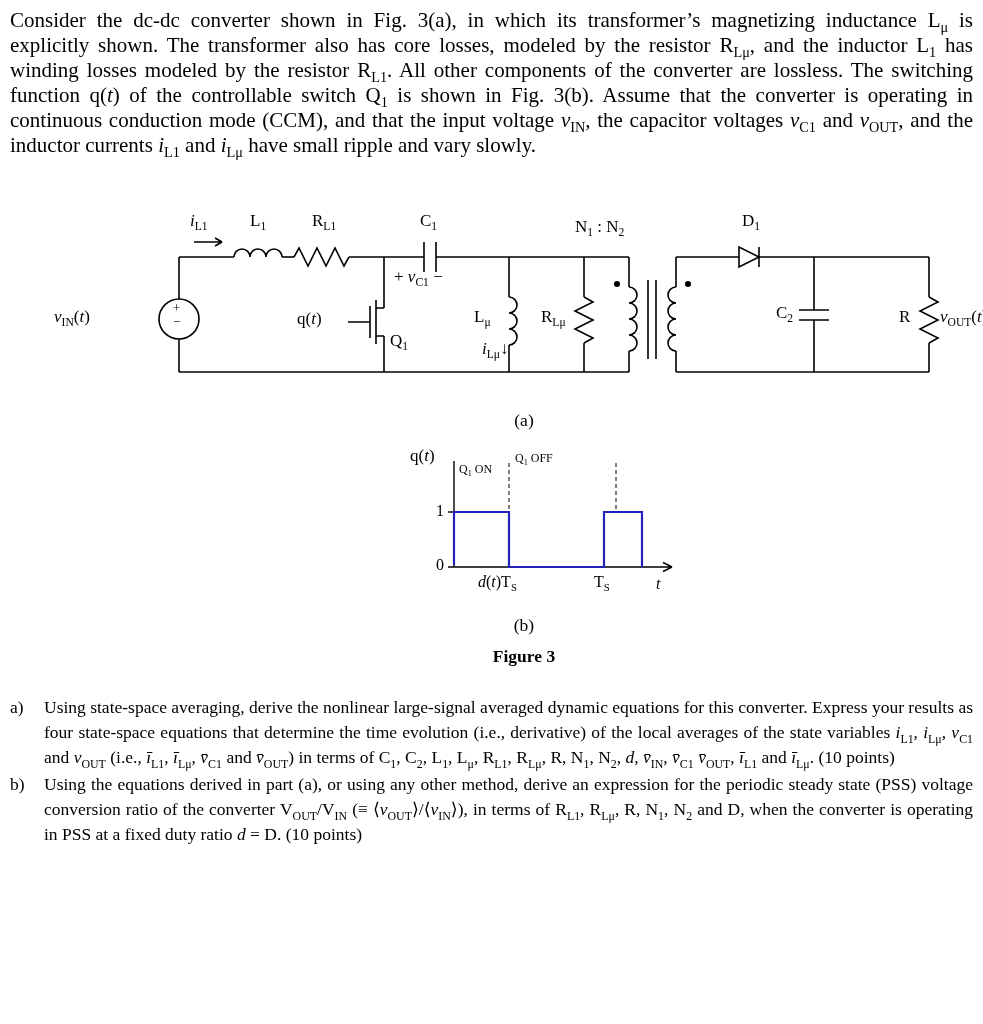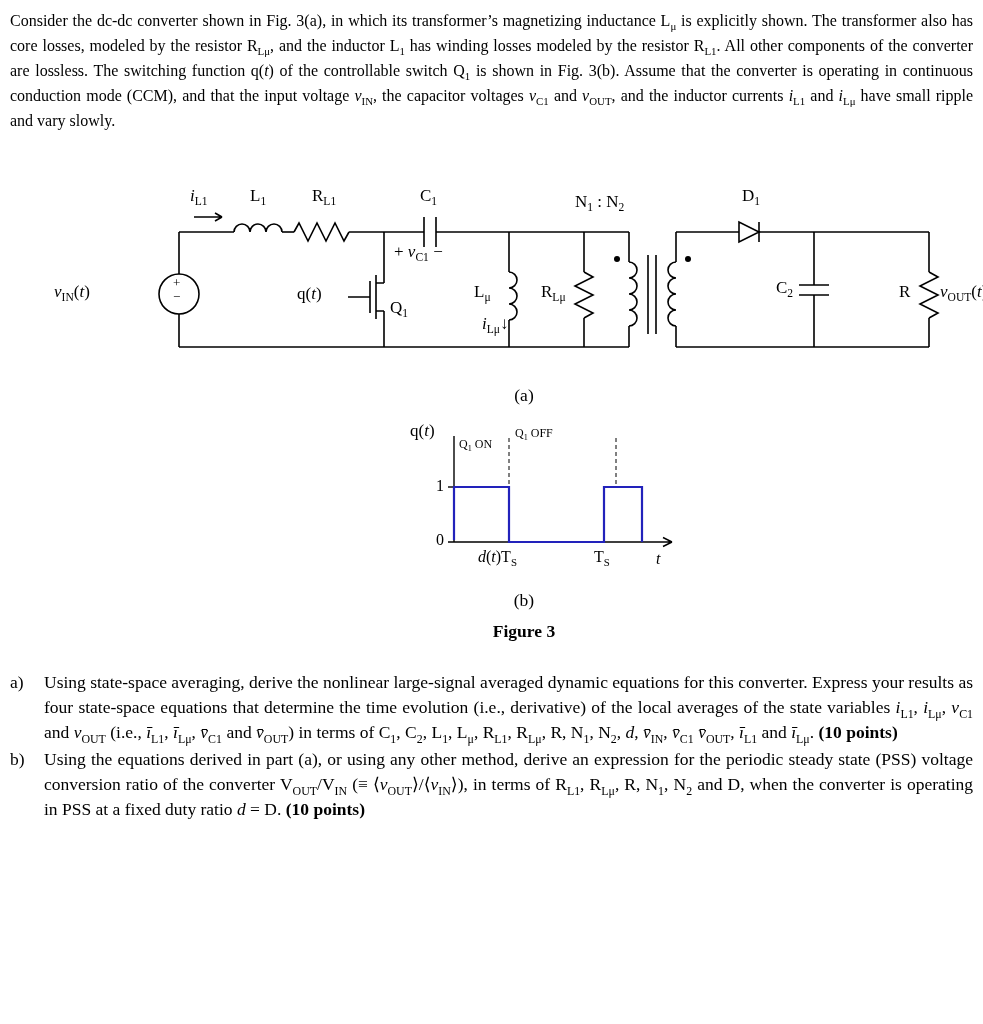--- a/index.html
+++ b/index.html
@@ -1,21 +1,21 @@
 <!DOCTYPE html>
 <html><head>
 <meta charset="utf-8">
 <style>
   html,body{margin:0;padding:0;background:#ffffff;}
   body{font-family:"Liberation Serif", serif;color:#000;}
   .page{position:relative;width:983px;height:1024px;box-sizing:border-box;padding:8px 10px 0 10px;overflow:hidden;background:#fff;}
-  .para{font-size:16px;line-height:25px;text-align:justify;}
+  .para{font-size:21px;line-height:25px;text-align:justify;}
   sub{font-size:0.68em;line-height:0;}
   i{font-style:italic;}
-  b{font-weight:bold;}
+  b{font-weight:normal;}
 
   
   .fig-wrap{margin-top:54px;margin-left:44px;}
   .circuit{position:relative;width:963px;height:190px;}
   .circuit svg{position:absolute;left:0;top:0;}
   .clabel{position:absolute;font-size:17px;white-space:nowrap;line-height:1.1;}
   .clabel.small{font-size:13px;}
   .subcap{width:940px;text-align:center;font-size:17.5px;margin-top:8px;}
   .waveform{position:relative;width:320px;height:160px;margin:16px 0 0 330px;}
   .waveform svg{position:absolute;left:0;top:0;}
@@ -114,21 +114,21 @@
 
       <span class="clabel" style="left:136px;top:0"><i>i</i><sub>L1</sub></span>
       <span class="clabel" style="left:196px;top:0">L<sub>1</sub></span>
       <span class="clabel" style="left:258px;top:0">R<sub>L1</sub></span>
       <span class="clabel" style="left:366px;top:0">C<sub>1</sub></span>
       <span class="clabel" style="left:340px;top:56px">+ <i>v</i><sub>C1</sub> −</span>
       <span class="clabel" style="left:0;top:96px"><i>v</i><sub>IN</sub>(<i>t</i>)</span>
       <span class="clabel small" style="left:119px;top:89px">+</span>
       <span class="clabel small" style="left:119px;top:103px">−</span>
       <span class="clabel" style="left:243px;top:98px">q(<i>t</i>)</span>
-      <span class="clabel" style="left:336px;top:112px">Q<sub>1</sub></span>
+      <span class="clabel" style="left:336px;top:120px">Q<sub>1</sub></span>
       <span class="clabel" style="left:420px;top:96px">L<sub>μ</sub></span>
       <span class="clabel" style="left:428px;top:128px"><i>i</i><sub>Lμ</sub>↓</span>
       <span class="clabel" style="left:487px;top:96px">R<sub>Lμ</sub></span>
       <span class="clabel" style="left:521px;top:6px">N<sub>1</sub> : N<sub>2</sub></span>
       <span class="clabel" style="left:688px;top:0">D<sub>1</sub></span>
       <span class="clabel" style="left:722px;top:92px">C<sub>2</sub></span>
       <span class="clabel" style="left:845px;top:96px">R</span>
       <span class="clabel" style="left:938px;top:48px">+</span>
       <span class="clabel" style="left:886px;top:96px"><i>v</i><sub>OUT</sub>(<i>t</i>)</span>
       <span class="clabel" style="left:938px;top:142px">−</span>

